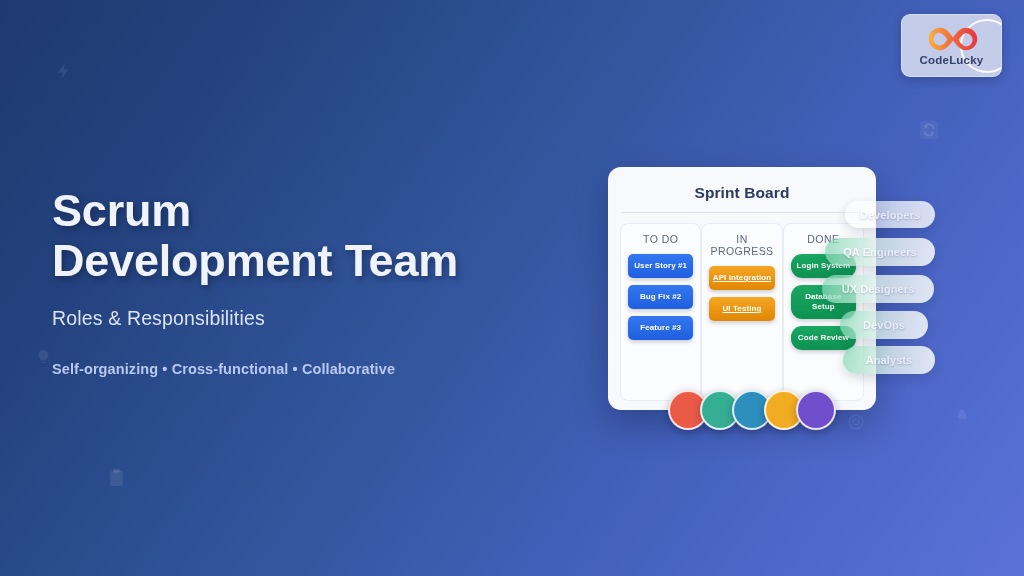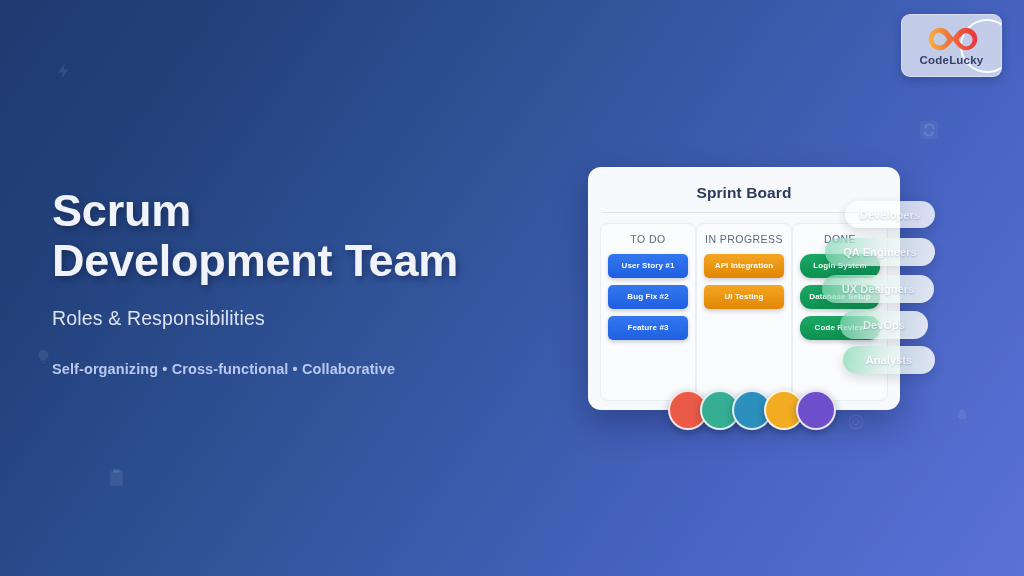--- a/index.html
+++ b/index.html
@@ -54,21 +54,21 @@
     border-radius:50%;
   }
   .logo-inf { position:absolute; left:23px; top:9px; width:56px; height:30px; }
   .logo-text {
     position:absolute; left:0; right:0; top:39px; text-align:center;
     font-size:11.5px; font-weight:700; color:#35406b; letter-spacing:0.2px;
   }
 
   
   .board {
-    position:absolute; left:588px; top:167px; width:312px; height:243px;
+    position:absolute; left:608px; top:167px; width:268px; height:243px;
     background:#f7f9fc;
     border-radius:13px;
     box-shadow:0 14px 34px rgba(8,18,48,0.30);
   }
   .board-title {
     text-align:center; font-size:15.5px; font-weight:700;
     color:#2b3a5e; padding-top:17px; letter-spacing:0.1px;
   }
   .board-div {
     height:1px; background:#dde3ee; margin:10px 14px 0 14px;
@@ -84,21 +84,21 @@
     text-align:center; font-size:10.5px; font-weight:400;
     color:#5b6781; letter-spacing:0.45px; margin-bottom:9px;
   }
   .card {
     border-radius:5px; text-align:center; color:#fff;
     font-size:8px; font-weight:700; letter-spacing:0.1px;
     padding:7px 3px; margin-bottom:7px; line-height:1.25;
     box-shadow:0 2px 4px rgba(20,30,60,0.22);
   }
   .card.todo     { background:linear-gradient(180deg,#3377f0,#1f5fe0); }
-  .card.progress { background:linear-gradient(180deg,#f5a623,#e08704); }
+  .card.progress { background:linear-gradient(180deg,#f5a623,#e08704);text-decoration:underline; }
   .card.done     { background:linear-gradient(180deg,#1aa863,#0d9150);border-radius:11px; }
 
   
   .avatars { position:absolute; left:668px; top:390px; display:flex; }
   .avatar {
     width:40px; height:40px; border-radius:50%;
     border:2px solid rgba(255,255,255,0.85);
     margin-right:-8px;
     box-shadow:0 3px 8px rgba(8,18,48,0.30);
   }

